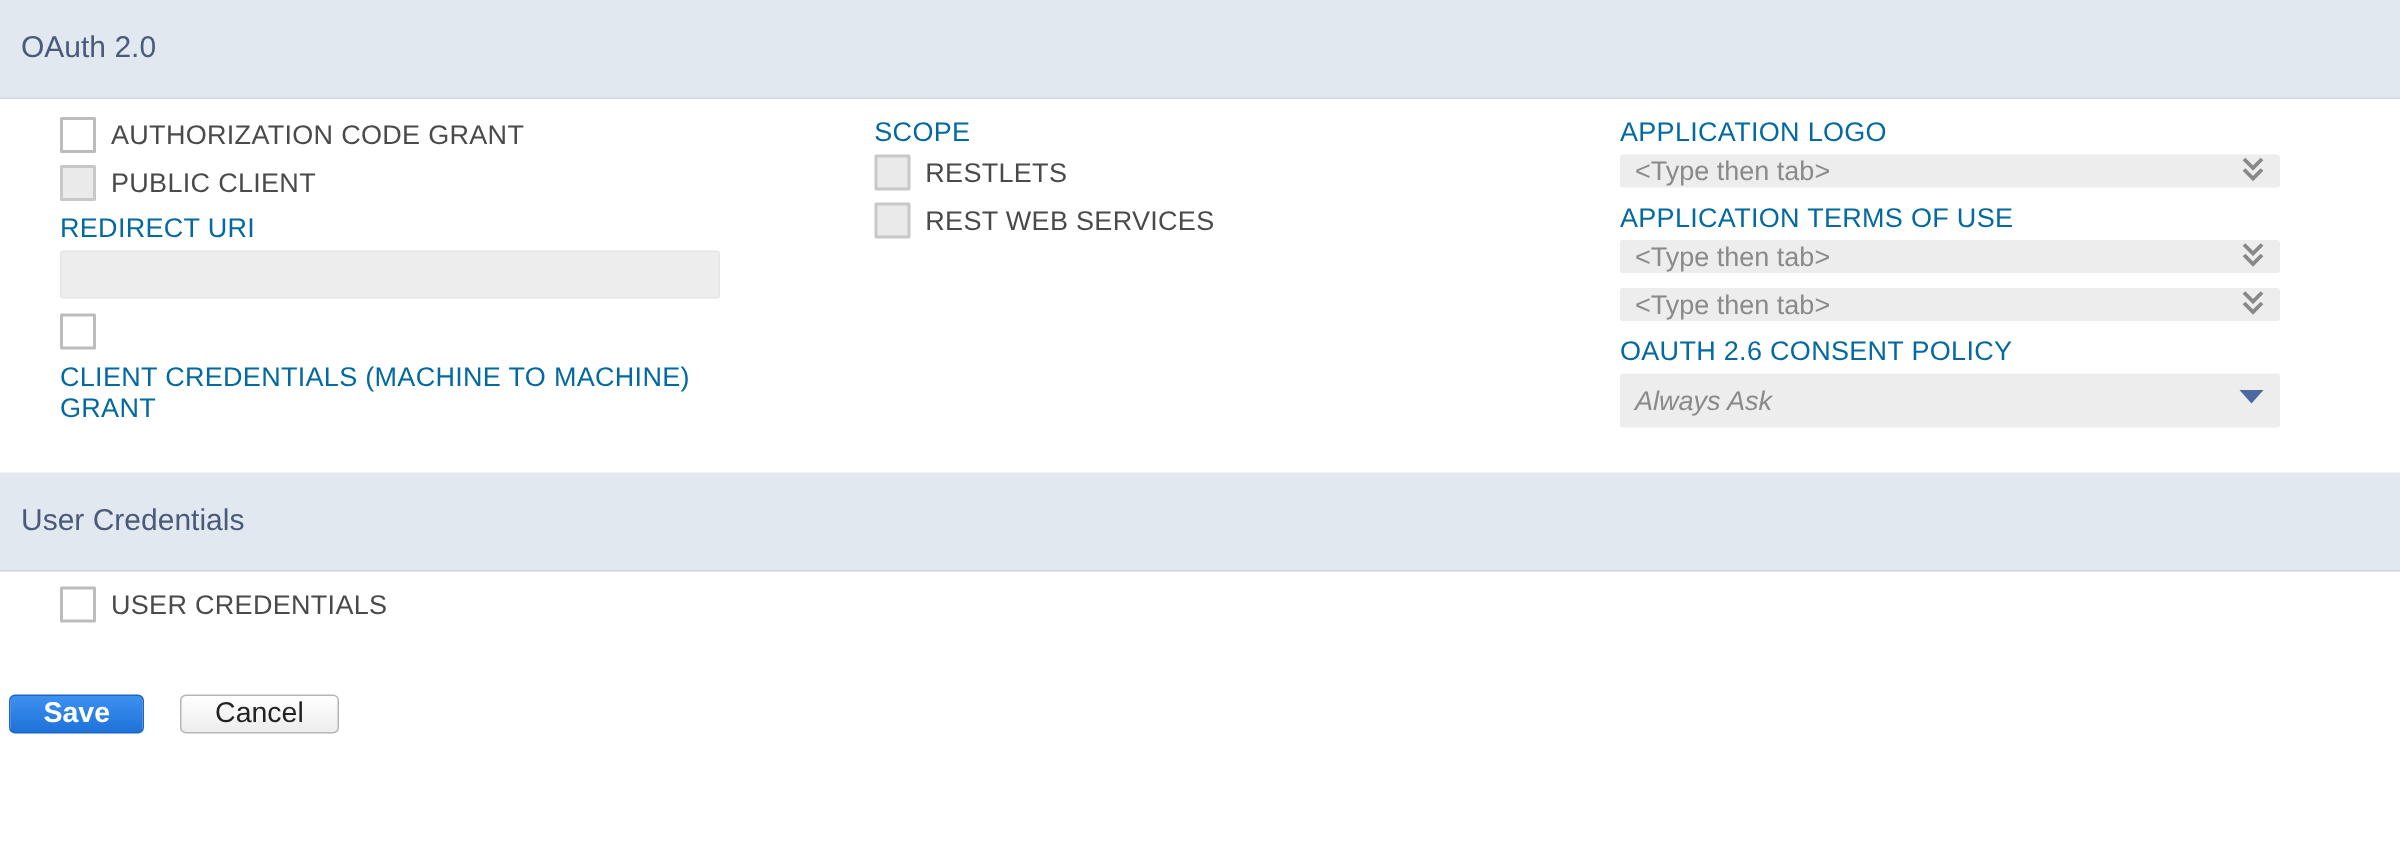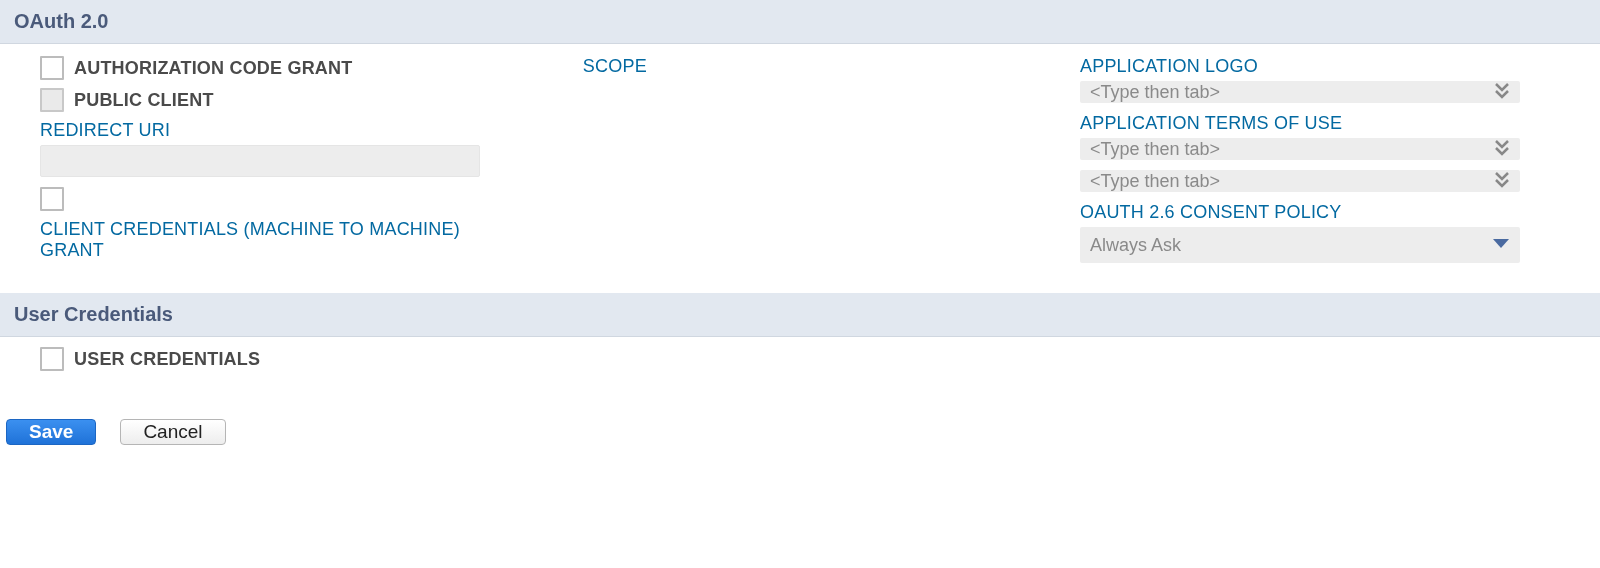--- a/index.html
+++ b/index.html
@@ -8,23 +8,23 @@
       padding: 0;
     }
     body {
       font-family: Arial, Helvetica, sans-serif;
       background: #fff;
       color: #333;
       font-size: 16px;
     }
     .section-header {
       background: #e2e8f0;
-      padding: 10px 14px;
+      padding: 21px 14px;
       color: #4a5a7a;
-      font-weight: bold;
+      font-weight: normal;
       font-size: 20px;
       border-bottom: 1px solid #d0d7e0;
     }
     .section-body {
       padding: 12px 40px 20px 40px;
       display: flex;
       gap: 40px;
     }
     .col {
       flex: 1;
@@ -36,21 +36,20 @@
     .field-row {
       display: flex;
       align-items: center;
       gap: 10px;
       margin-bottom: 8px;
     }
     .cb-label {
       color: #4a4a4a;
       font-size: 18px;
       letter-spacing: 0.2px;
-      font-weight: bold;
     }
     .field-label {
       color: #0369a1;
       font-size: 18px;
       margin-bottom: 4px;
       letter-spacing: 0.2px;
     }
     .field-block {
       margin-bottom: 10px;
     }
@@ -108,20 +107,21 @@
       line-height: 0;
     }
     .typeahead-chevrons svg {
       display: block;
       margin-top: -3px;
     }
     .select-wrap {
       position: relative;
       width: 100%;
       max-width: 440px;
+      font-style: italic;
     }
     .select-field {
       width: 100%;
       height: 36px;
       background: #ededed;
       border: none;
       padding: 6px 40px 6px 10px;
       font-size: 18px;
       color: #8a8a8a;
       border-radius: 2px;
@@ -189,20 +189,30 @@
       <input type="text" class="text-input" disabled="" value="" style="">
     </div>
     <div class="field-row" style="margin-top:6px;">
       <span class="checkbox"></span>
     </div>
     <div class="field-label" style="max-width:440px;">CLIENT CREDENTIALS (MACHINE TO MACHINE) GRANT</div>
   </div>
 
   <div class="col col-2">
     <div class="field-label">SCOPE</div>
+    <div class="scope-sub">
+      <div class="field-row">
+        <span class="checkbox disabled"></span>
+        <span class="cb-label">RESTLETS</span>
+      </div>
+      <div class="field-row">
+        <span class="checkbox disabled"></span>
+        <span class="cb-label">REST WEB SERVICES</span>
+      </div>
+    </div>
   </div>
 
   <div class="col col-3">
     <div class="field-block">
       <div class="field-label">APPLICATION LOGO</div>
       <div class="typeahead-wrap">
         <input type="text" class="typeahead" placeholder="&lt;Type then tab&gt;" style="">
         <span class="typeahead-chevrons">
           <svg width="16" height="10" viewBox="0 0 16 10">
               <path d="M2 2 L8 8 L14 2" fill="none" stroke="#888" stroke-width="2.5"></path>

